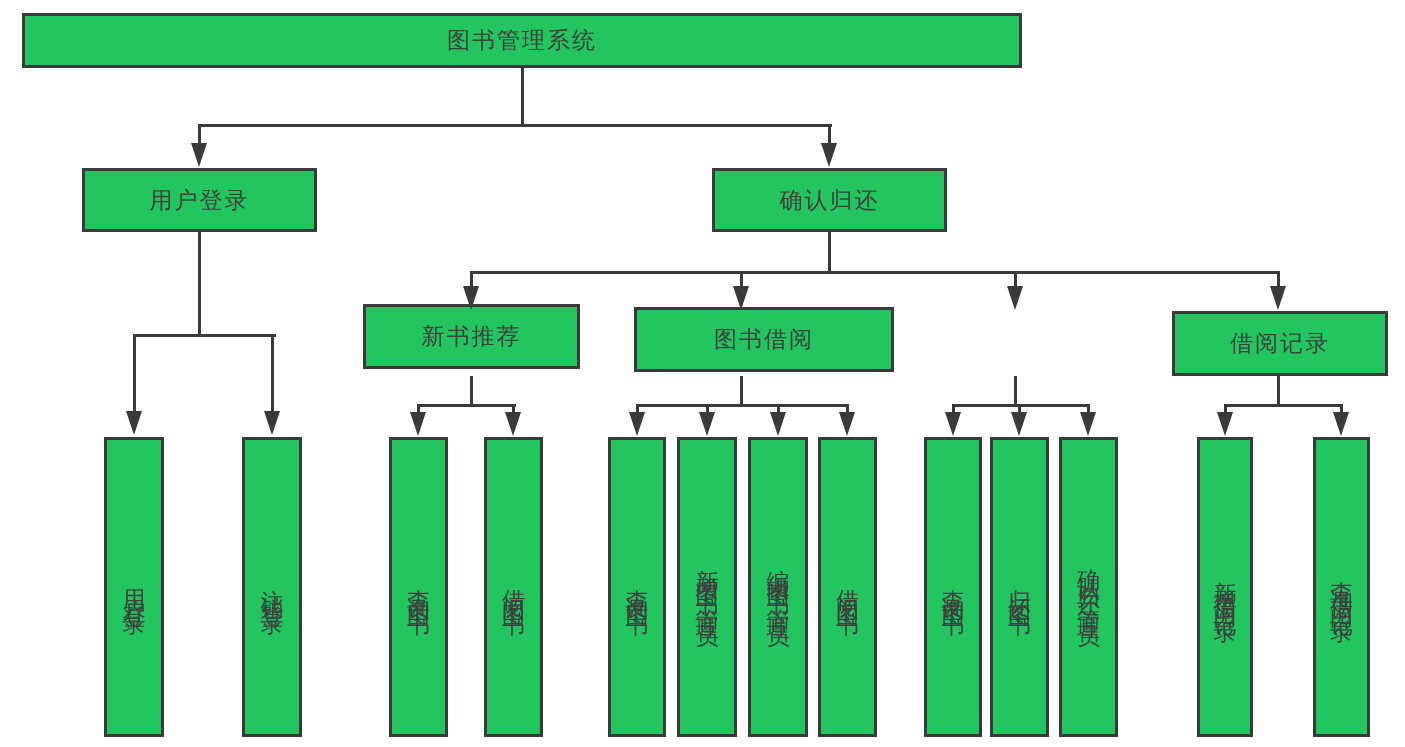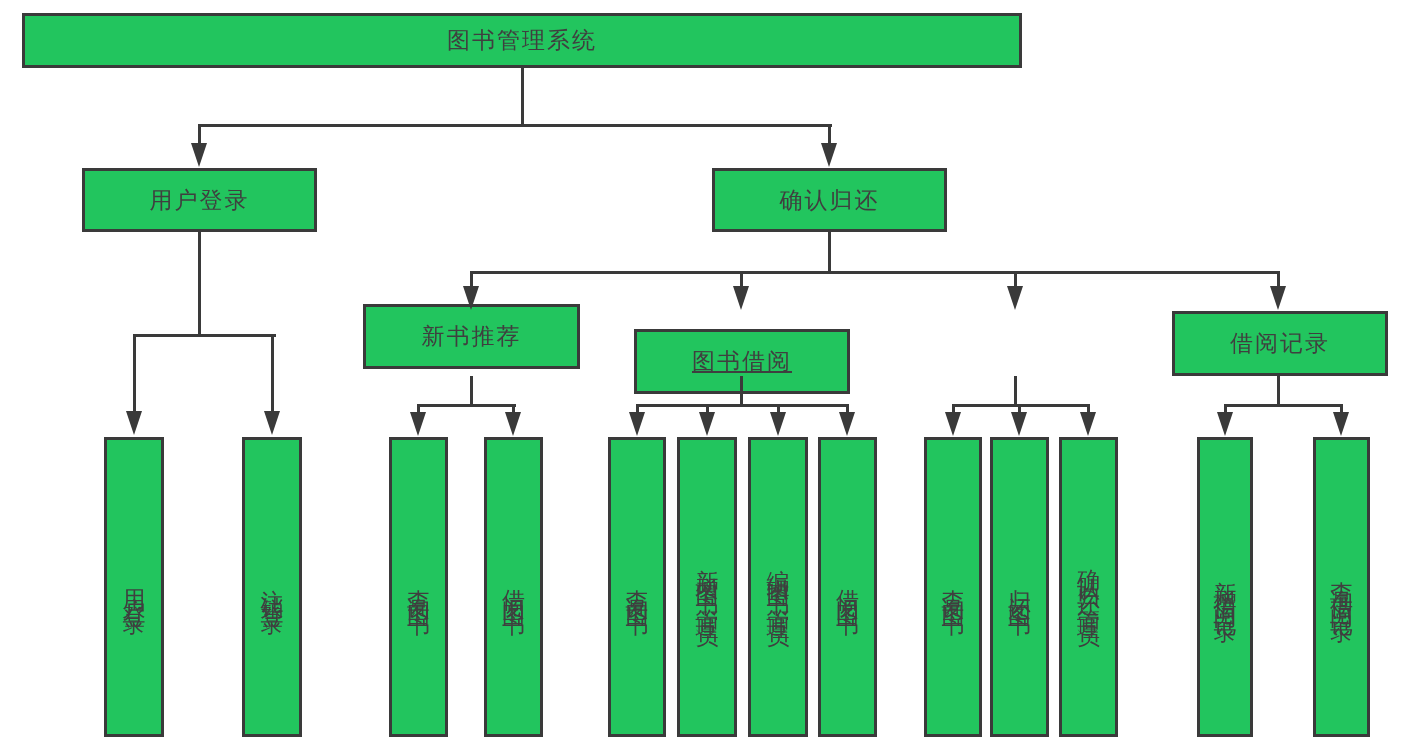--- a/index.html
+++ b/index.html
@@ -63,21 +63,21 @@
   <div class="node hnode" style="left:82px;top:168px;width:235px;height:64px;">
     <span>用户登录</span>
   </div>
   <div class="node hnode" style="left:712px;top:168px;width:235px;height:64px;">
     <span>确认归还</span>
   </div>
 
   <div class="node hnode" style="left:363px;top:304px;width:217px;height:65px;">
     <span>新书推荐</span>
   </div>
-  <div class="node hnode" style="left:634px;top:329px;width:216px;height:65px;text-decoration:underline;">
+  <div class="node hnode" style="left:634px;top:307px;width:260px;height:65px;">
     <span>图书借阅</span>
   </div>
   <div class="node hnode" style="left:1172px;top:311px;width:216px;height:65px;">
     <span>借阅记录</span>
   </div>
 
   <div class="node leaf" style="left:104px;top:437px;width:60px;height:300px;">
     <span>用户登录</span>
   </div>
   <div class="node leaf" style="left:242px;top:437px;width:60px;height:300px;">

